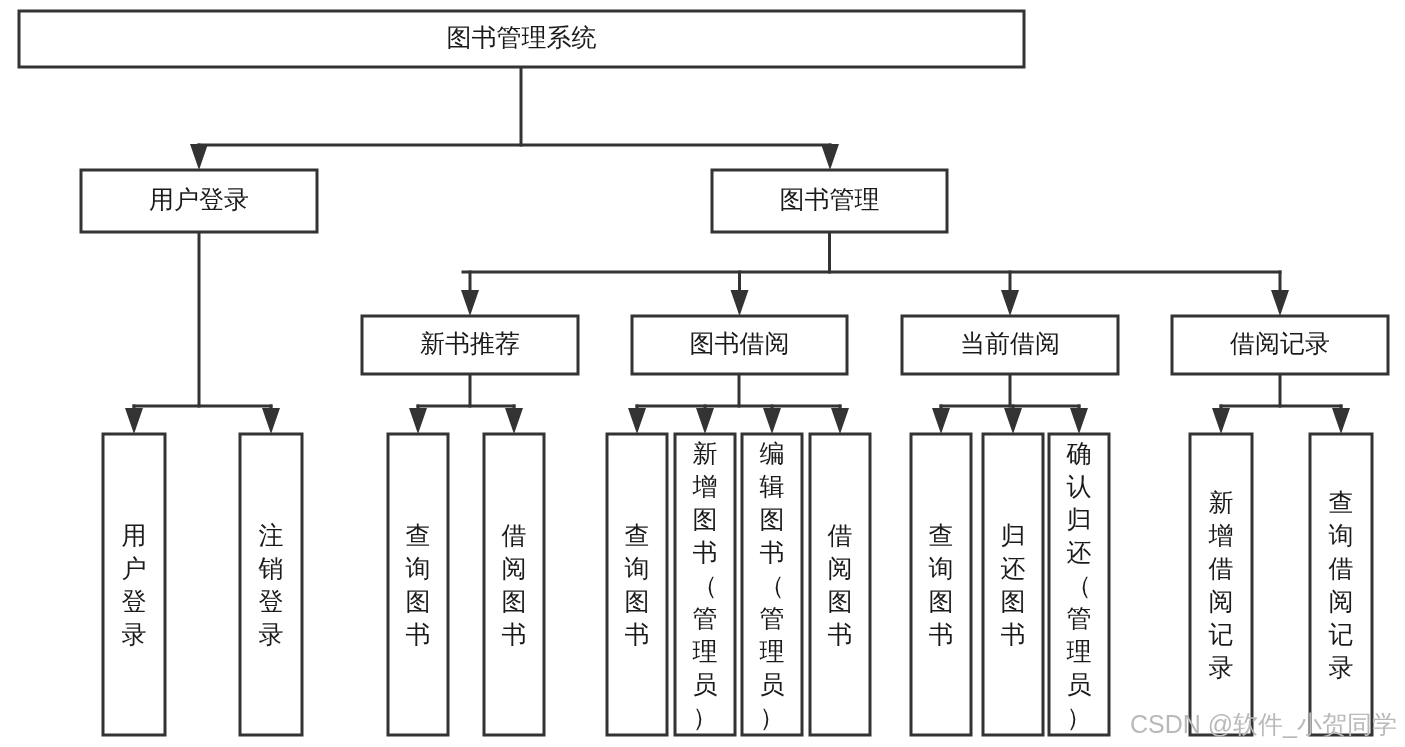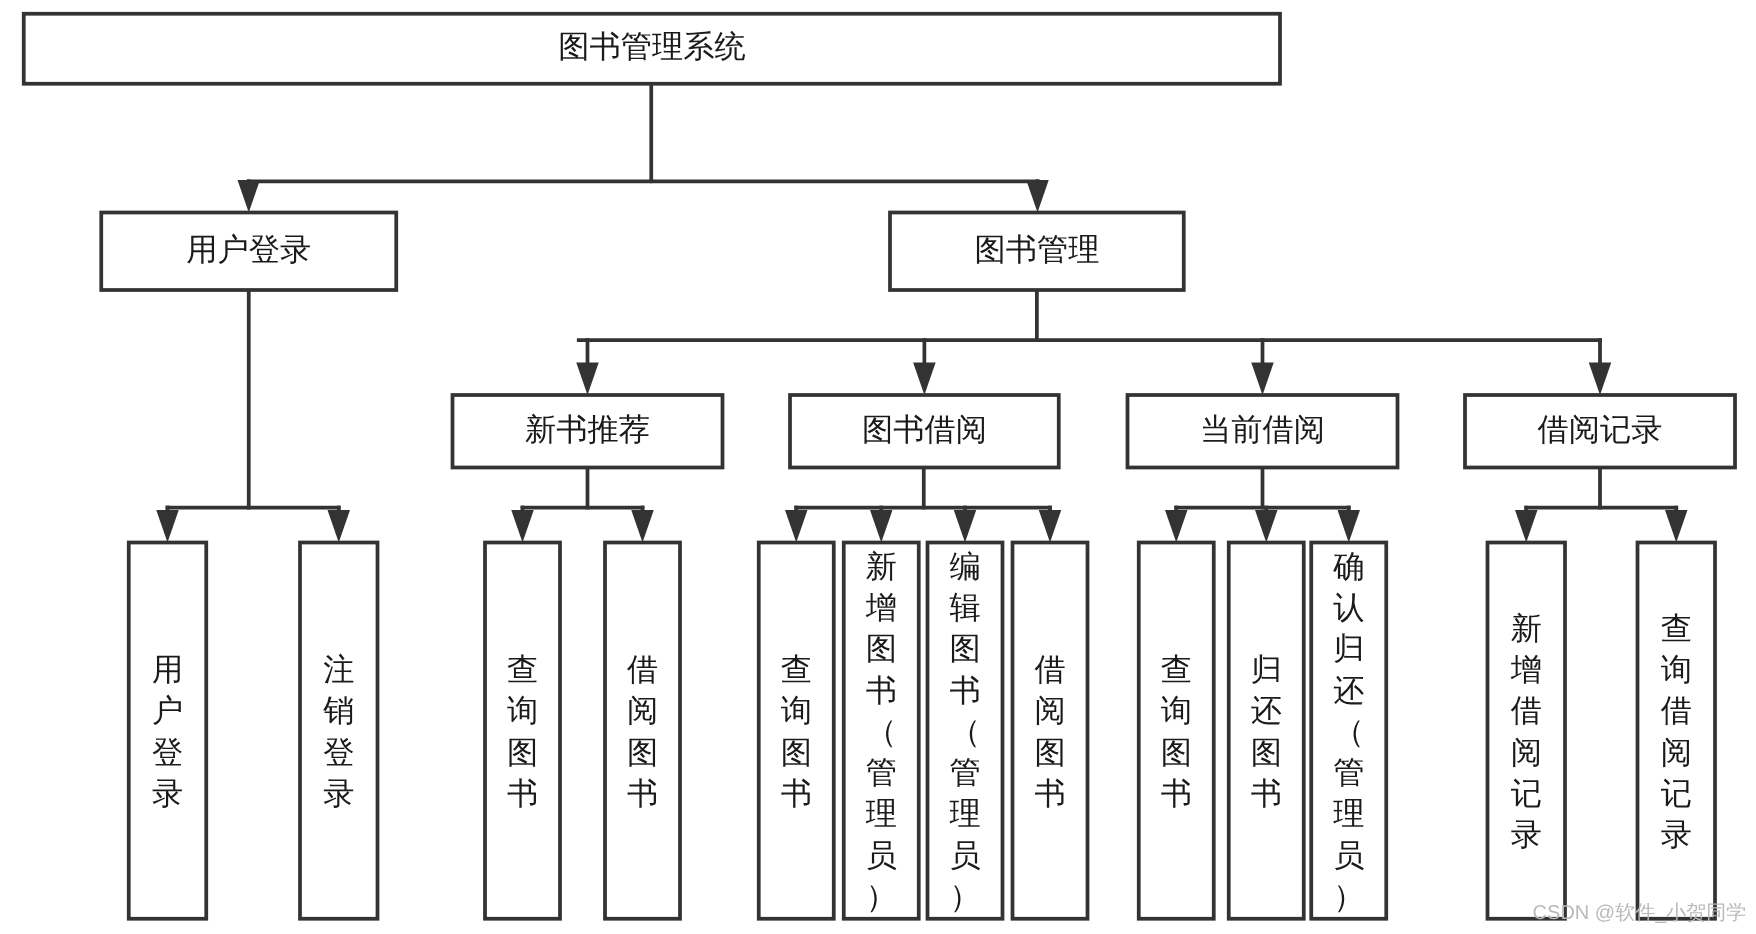--- a/index.html
+++ b/index.html
@@ -47,21 +47,21 @@
     dominant-baseline: middle;
   }
   .label-h {
     font-size: 25px;
   }
   .watermark {
     position: absolute;
     right: 8px;
     bottom: 6px;
     font-family: "Liberation Sans", "DejaVu Sans", sans-serif;
-    font-size: 16px;
+    font-size: 25px;
     color: #b9b9b9;
     white-space: nowrap;
     pointer-events: none;
   }
 </style>
 </head>
 <body>
 
 <div id="diagram-root">
 

